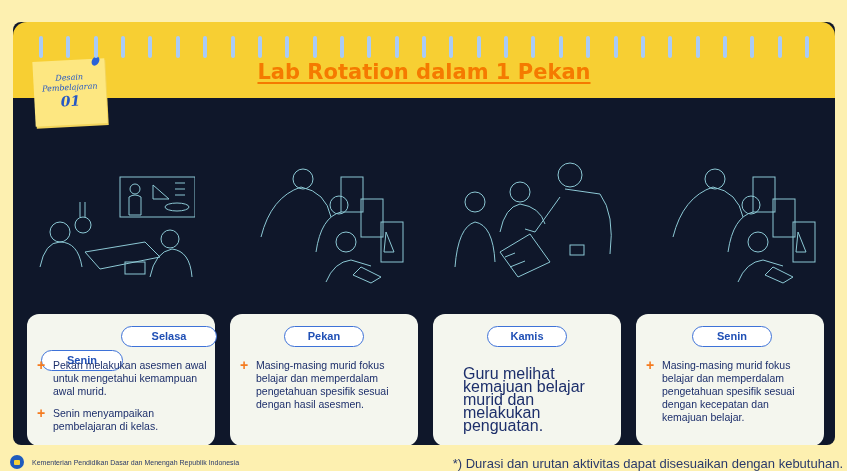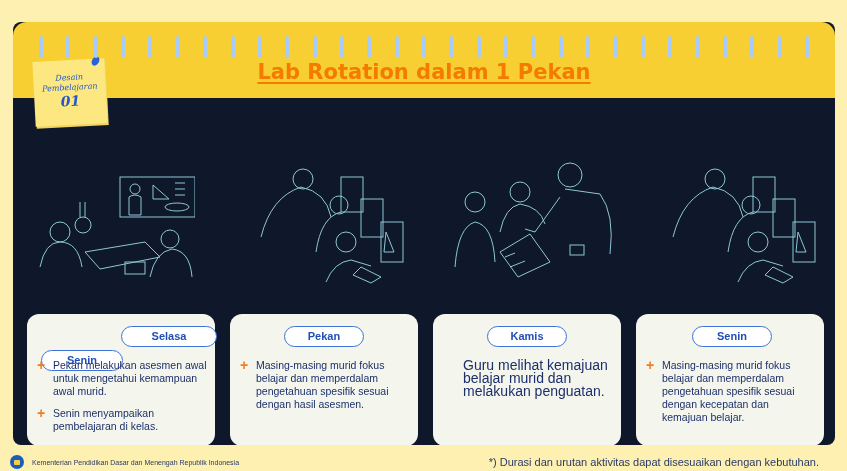--- a/index.html
+++ b/index.html
@@ -65,36 +65,36 @@
   }
   .bullets { position: absolute; left: 10px; right: 8px; top: 45px; }
   .bullet { display: flex; margin-bottom: 9px; }
   .bullet .plus {
     width: 16px; flex: 0 0 16px; color: #f47b20; font-weight: bold;
     font-size: 14px; line-height: 12px;
   }
   .bullet .txt {
     font-size: 10.5px; line-height: 13px; color: #1d2f6b;
   }
-  .plain { position: absolute; left: 30px; right: 10px; top: 45px;
-    font-size: 14px; line-height: 13px; color: #1d2f6b; }
+  .plain { position: absolute; left: 30px; right: 10px; top: 53px;
+    font-size: 16px; line-height: 13px; color: #1d2f6b; }
   .footer-left {
     position: absolute; left: 10px; top: 455px; display: flex; align-items: center;
   }
   .logo {
     width: 14px; height: 14px; border-radius: 50%; background: #1e5bbd;
     position: relative; margin-right: 8px;
   }
   .logo::after {
     content: ""; position: absolute; left: 4px; top: 5px; width: 6px; height: 5px;
     background: #f6d23a; border-radius: 1px;
   }
   .footer-left span { font-size: 7px; color: #2a3a6a; }
   .footer-right {
-    position: absolute; right: 28px; top: 456px; font-size: 11px; color: #2a3a6a;
+    position: absolute; right: 4px; top: 456px; font-size: 13px; color: #2a3a6a;
   }
 </style>
 </head>
 <body>
 
 <div class="board">
   <div class="header-band"></div>
   <div class="rings" id="rings">
       <div class="ring" style="left: 0px;">
         <div class="hole"></div>

